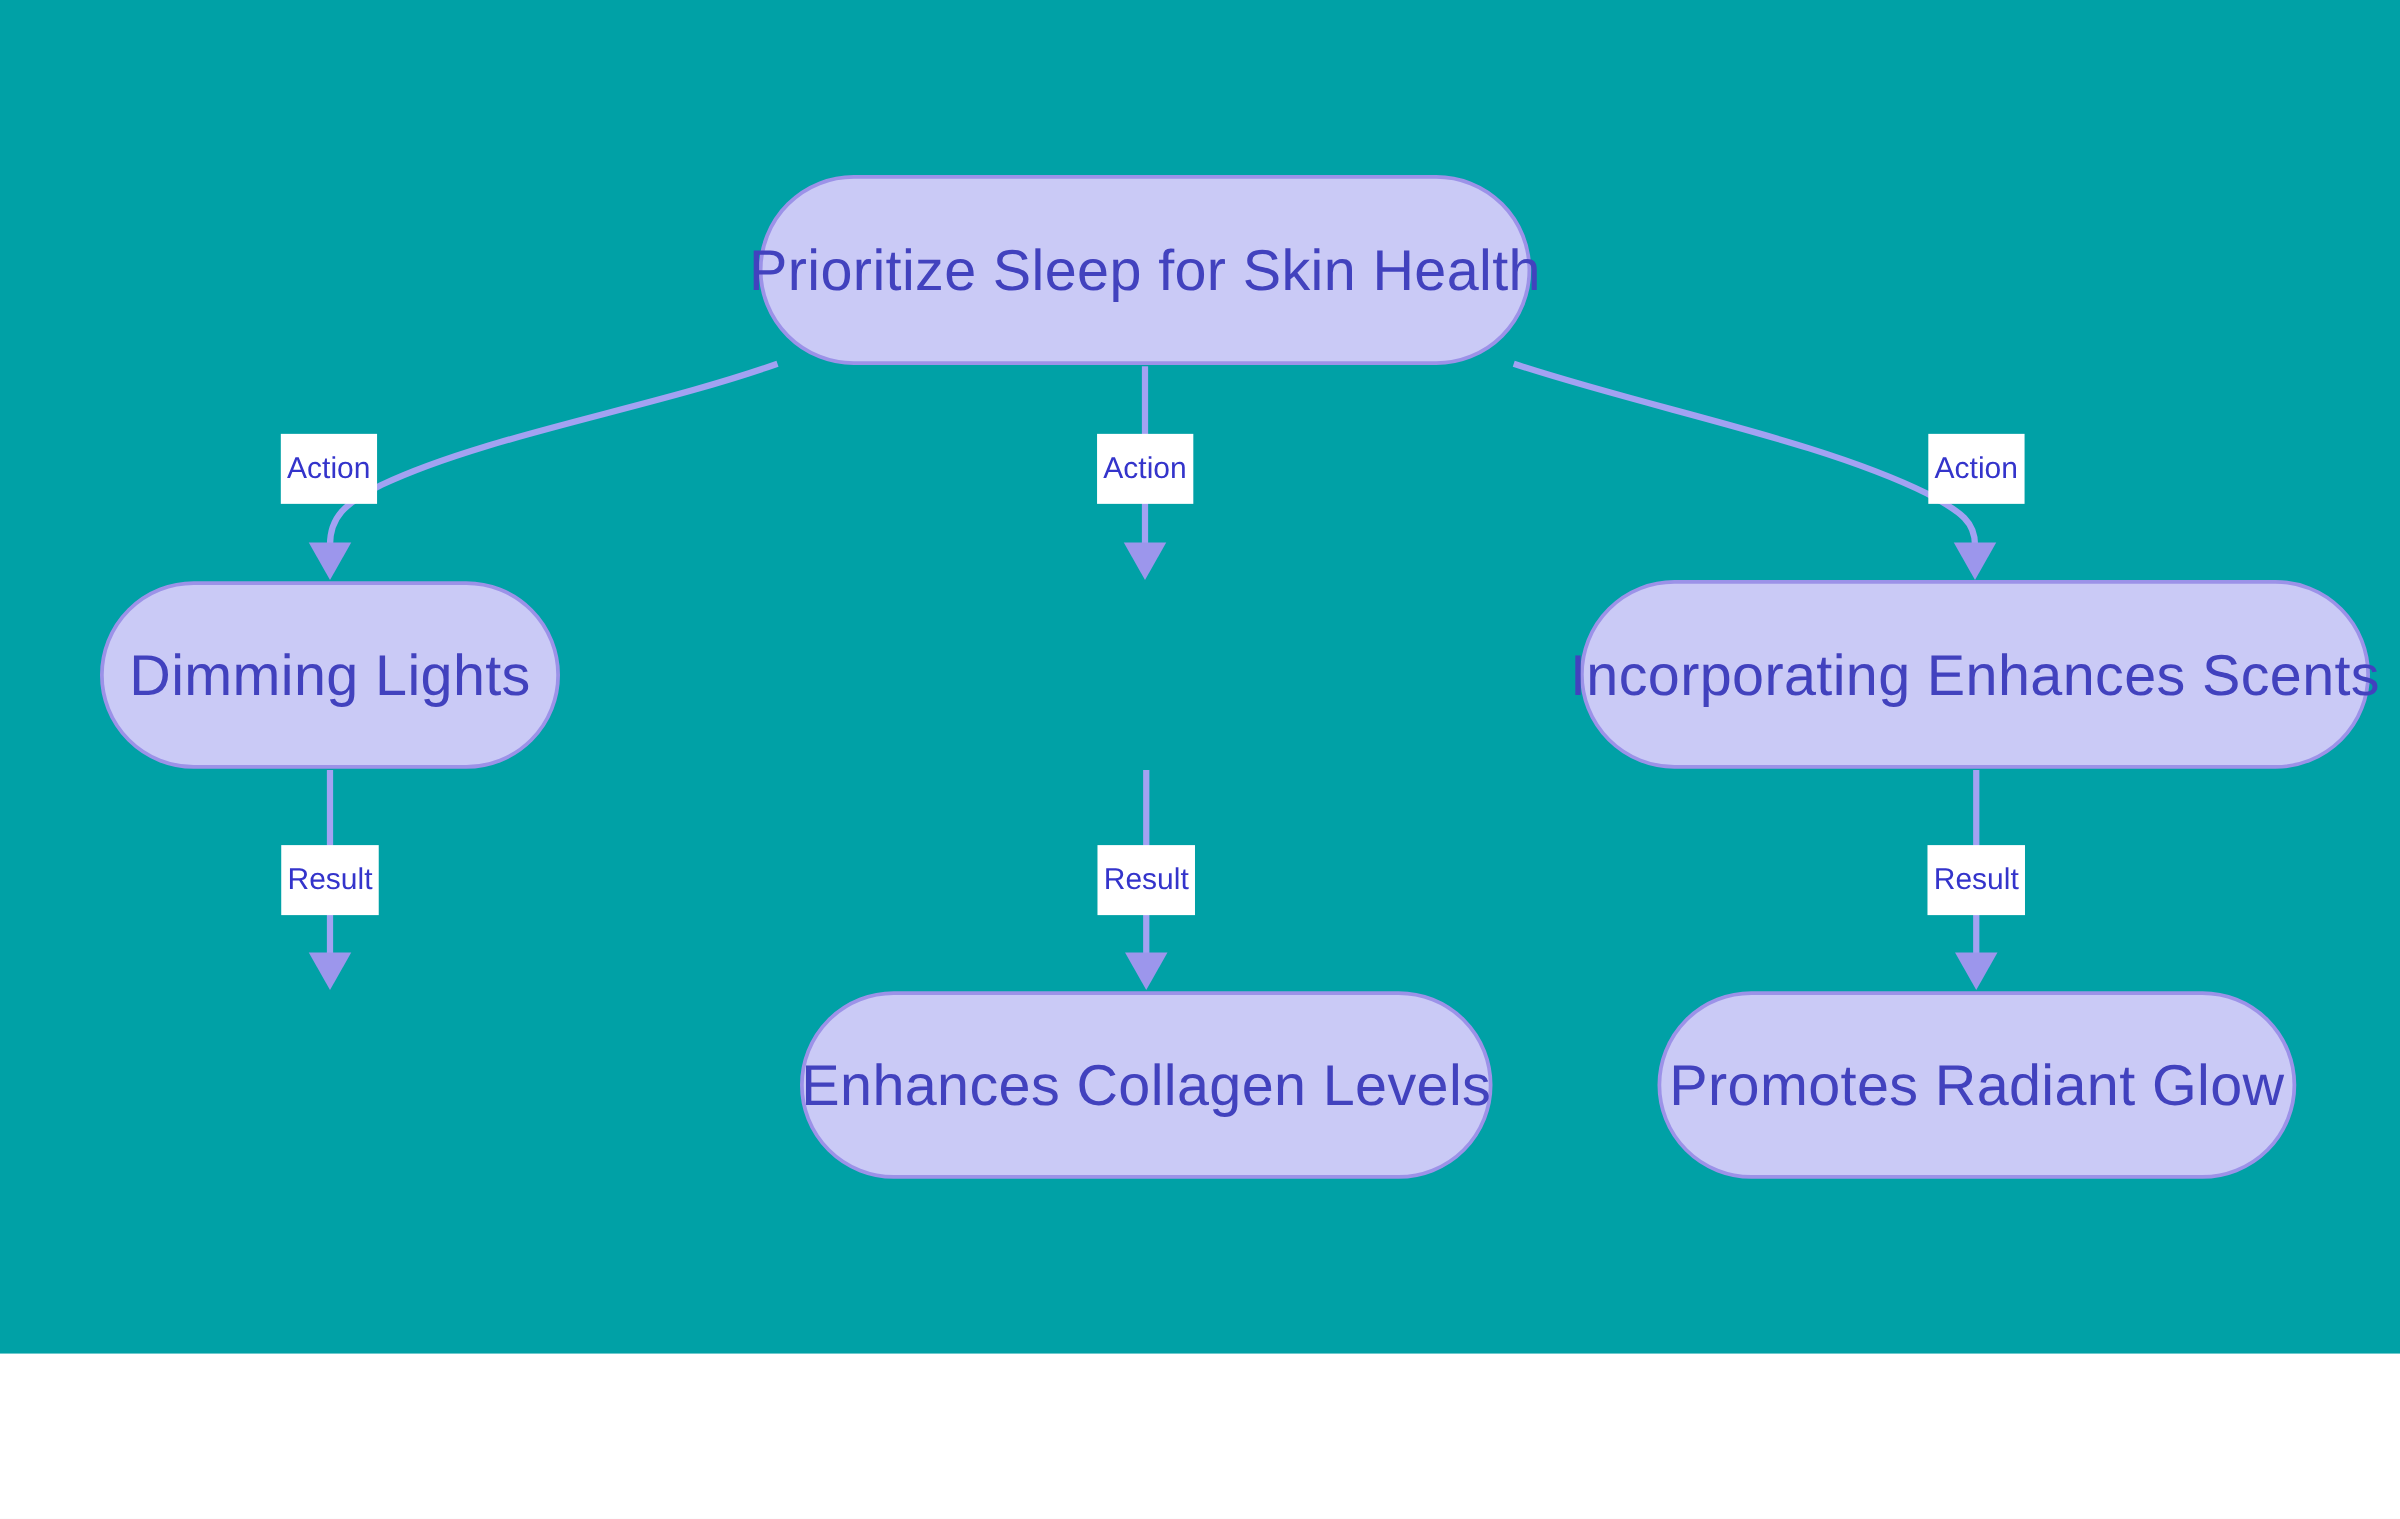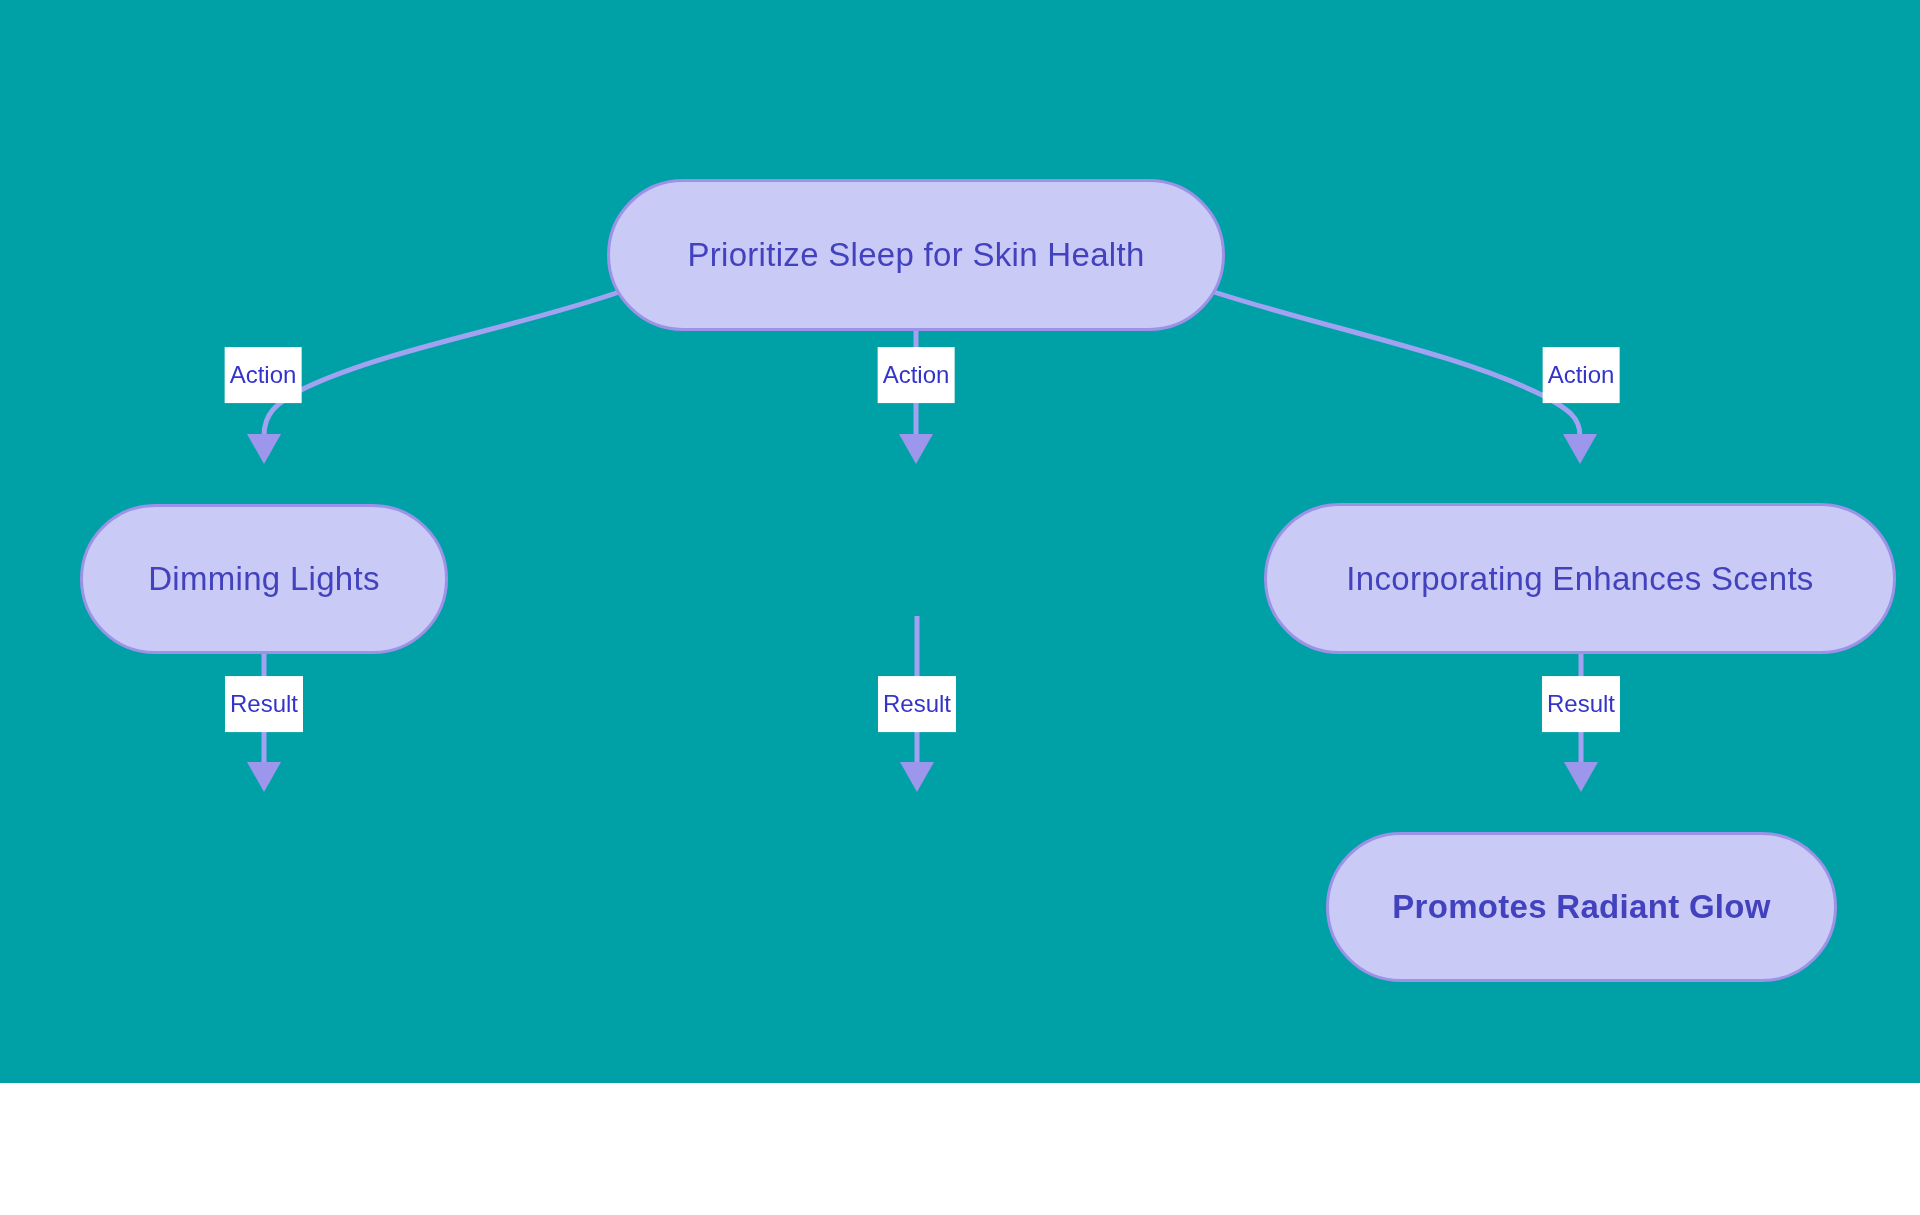--- a/index.html
+++ b/index.html
@@ -48,25 +48,24 @@
   }
   .node {
     position: absolute;
     display: flex;
     align-items: center;
     justify-content: center;
     background: var(--node-fill);
     border: 3px solid var(--node-border);
     border-radius: 999px;
     color: var(--node-text);
-    font-size: 33px;
+    font-size: 46px;
     letter-spacing: 0.3px;
     text-align: center;
     white-space: nowrap;
-    margin-top: 39px;
   }
   .edge-label {
     position: absolute;
     transform: translate(-50%, -50%);
     background: var(--edge-label-bg);
     color: var(--edge-label-text);
     font-size: 24px;
     line-height: 1.16;
     padding: 14px 5px;
     white-space: nowrap;
@@ -107,22 +106,23 @@
     </svg>
 
     <div class="node" style="left:607px; top:140px; width:618px; height:152px;">Prioritize Sleep for Skin Health</div>
 
     <div class="node" style="left:80px; top:465px; width:368px; height:150px;">Dimming Lights</div>
 
 
     <div class="node" style="left:1264px; top:464px; width:632px; height:151px;">Incorporating Enhances Scents</div>
 
 
+    <div class="node" style="left:640px; top:793px; width:554px; height:150px;">Enhances Collagen Levels</div>
 
-    <div class="node" style="left:1326px; top:793px; width:511px; height:150px;font-weight:bold;">Promotes Radiant Glow</div>
+    <div class="node" style="left:1326px; top:793px; width:511px; height:150px;">Promotes Radiant Glow</div>
 
     <div class="edge-label" style="left:263px; top:375px;">Action</div>
 
     <div class="edge-label" style="left:916px; top:375px;">Action</div>
 
     <div class="edge-label" style="left:1581px; top:375px;">Action</div>
 
     <div class="edge-label" style="left:264px; top:704px;">Result</div>
 
     <div class="edge-label" style="left:917px; top:704px;">Result</div>

